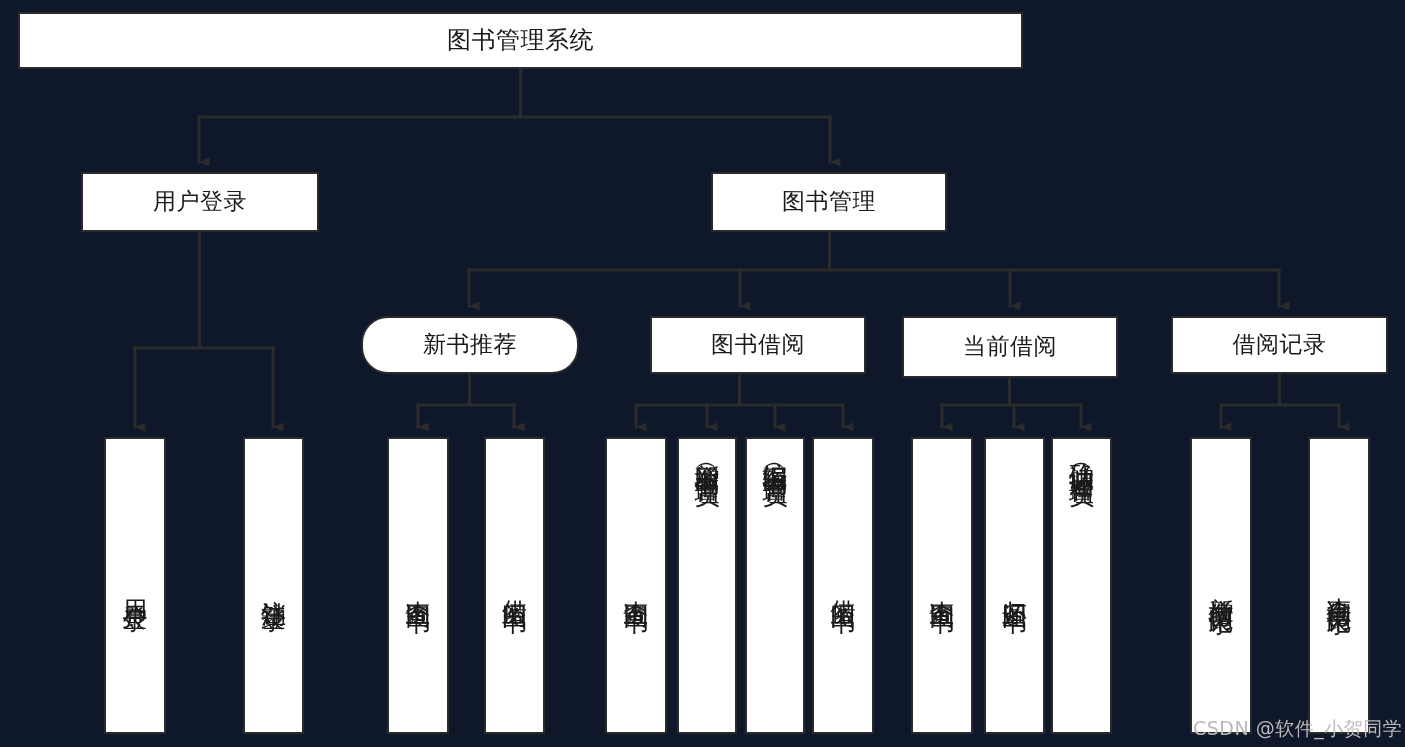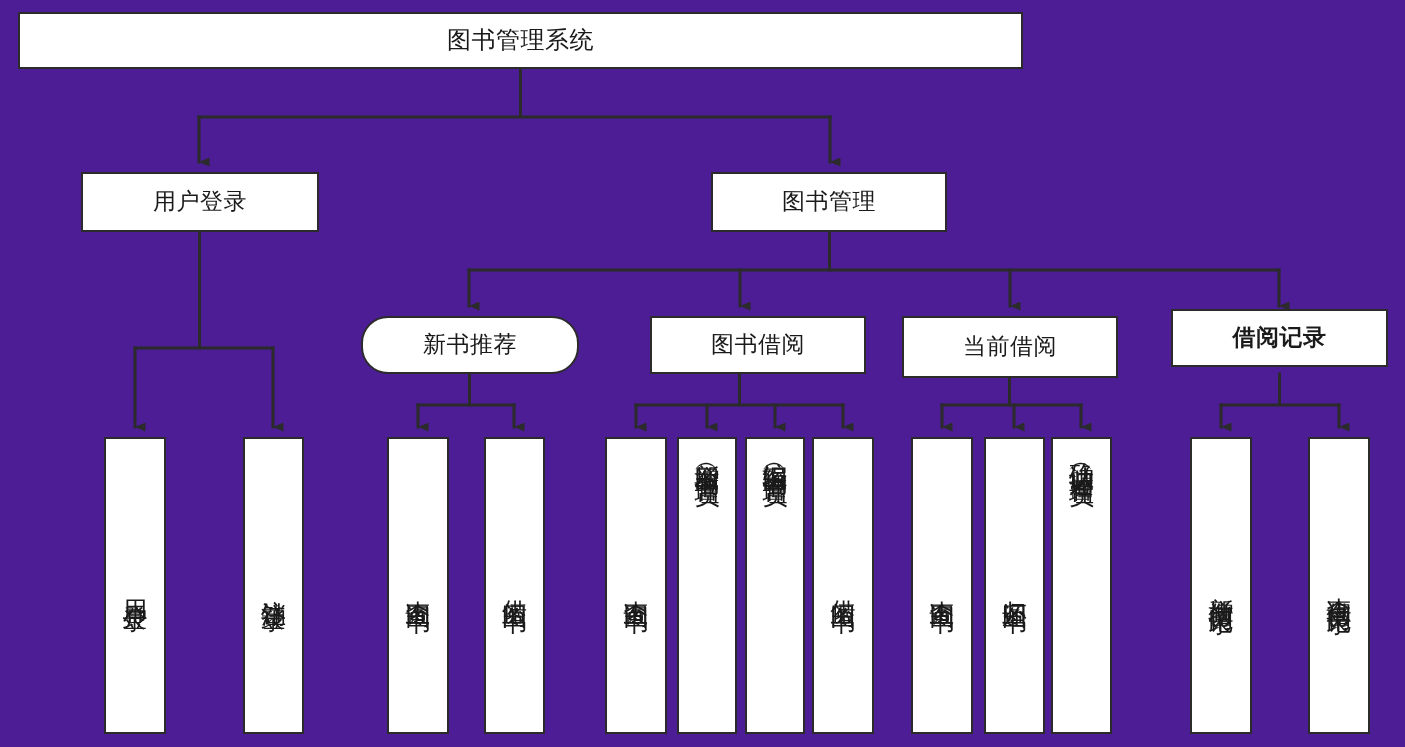--- a/index.html
+++ b/index.html
@@ -5,21 +5,21 @@
 <style>
   html, body {
     margin: 0;
     padding: 0;
     background: #ffffff;
   }
   #canvas {
     position: relative;
     width: 1405px;
     height: 747px;
-    background: #4c1d95;
+    background: #0f172a;
     font-family: "DejaVu Sans", "Liberation Sans", sans-serif;
     overflow: hidden;
   }
   #edges {
     position: absolute;
     left: 0;
     top: 0;
     width: 1405px;
     height: 747px;
     pointer-events: none;
@@ -158,21 +158,21 @@
 
   <div class="node horiz" style="left:361px; top:316px; width:218px; height:58px;border-radius:27px;">
     <span class="label">新书推荐</span>
   </div>
   <div class="node horiz" style="left:632px; top:316px; width:216px; height:58px;margin-left:18px;">
     <span class="label">图书借阅</span>
   </div>
   <div class="node horiz" style="left:902px; top:316px; width:216px; height:62px;">
     <span class="label">当前借阅</span>
   </div>
-  <div class="node horiz" style="left:1171px; top:309px; width:217px; height:58px;font-weight:bold;">
+  <div class="node horiz" style="left:1171px; top:316px; width:217px; height:58px;">
     <span class="label">借阅记录</span>
   </div>
 
   <div class="node vert centered" style="left:104px; top:437px; width:62px; height:297px;">
     <span class="label">用户登录</span>
   </div>
   <div class="node vert centered" style="left:243px; top:437px; width:61px; height:297px;">
     <span class="label">注销登录</span>
   </div>
 
@@ -206,14 +206,15 @@
     <span class="label">确认归还（管理员）</span>
   </div>
 
   <div class="node vert centered" style="left:1190px; top:437px; width:62px; height:297px;">
     <span class="label">新增借阅记录</span>
   </div>
   <div class="node vert centered" style="left:1308px; top:437px; width:62px; height:297px;">
     <span class="label">查询借阅记录</span>
   </div>
 
+  <div class="watermark" style="left:1193px; top:716px;">CSDN @软件_小贺同学</div>
 
 </div>
 
 </body></html>

